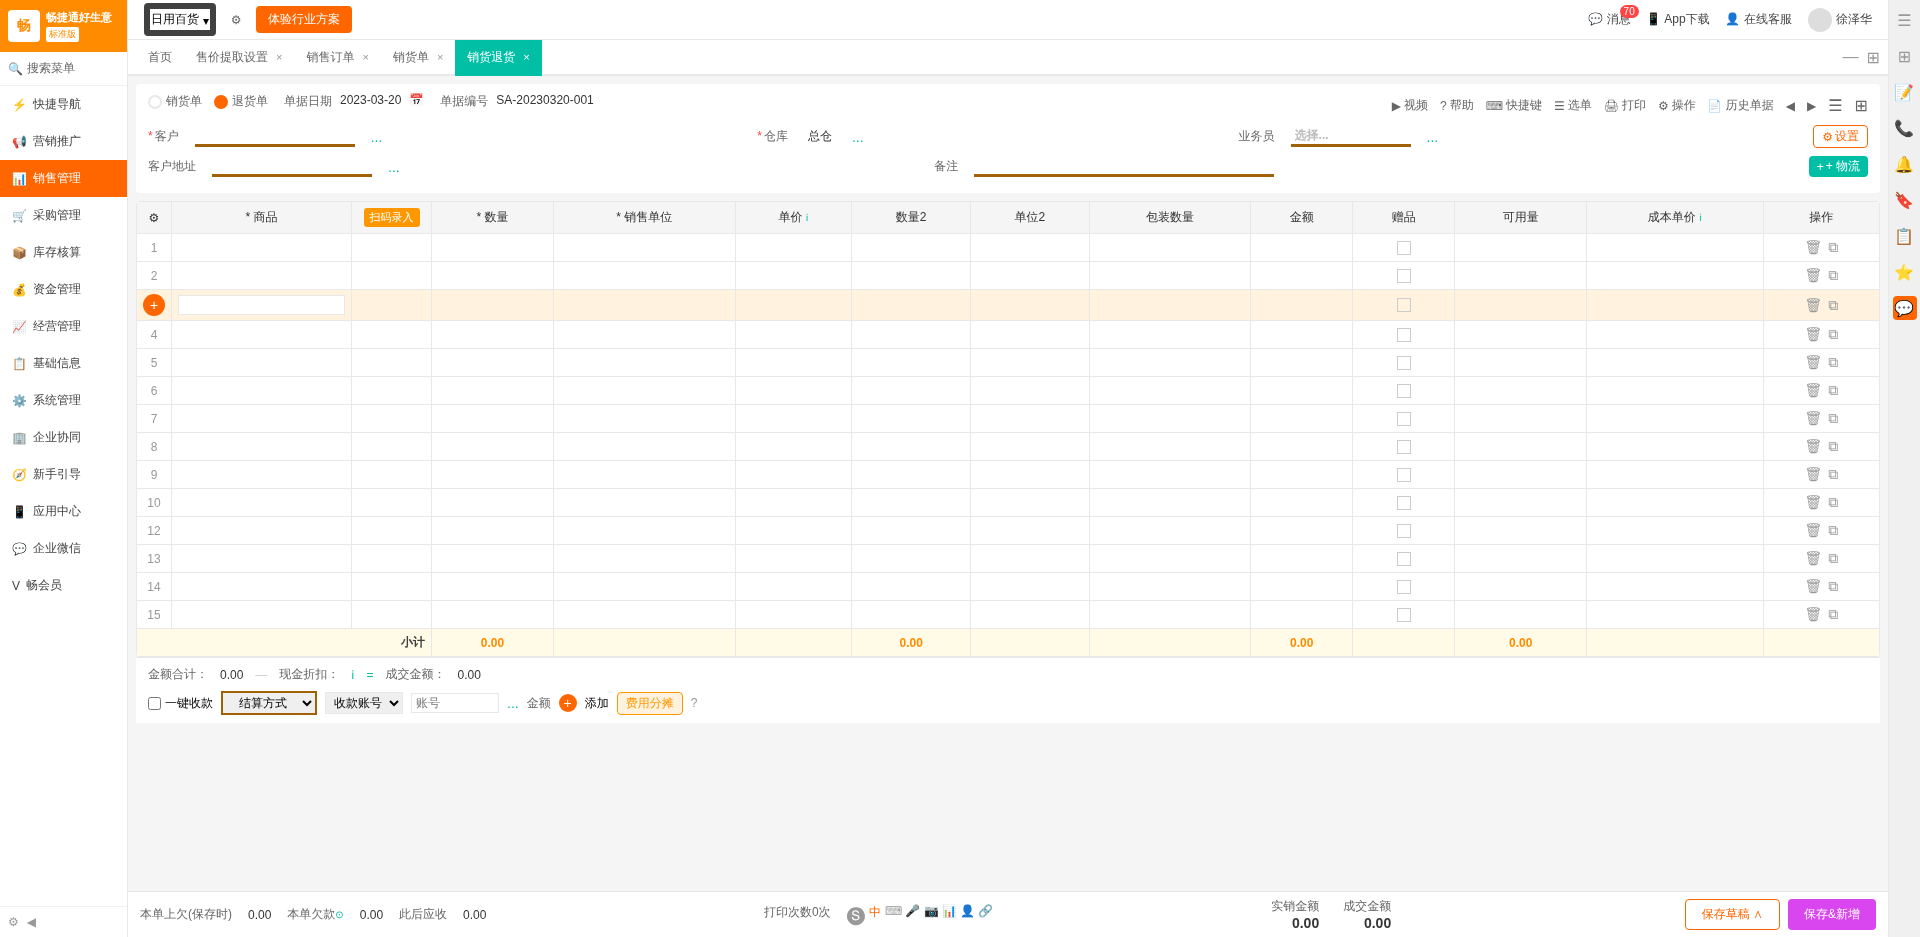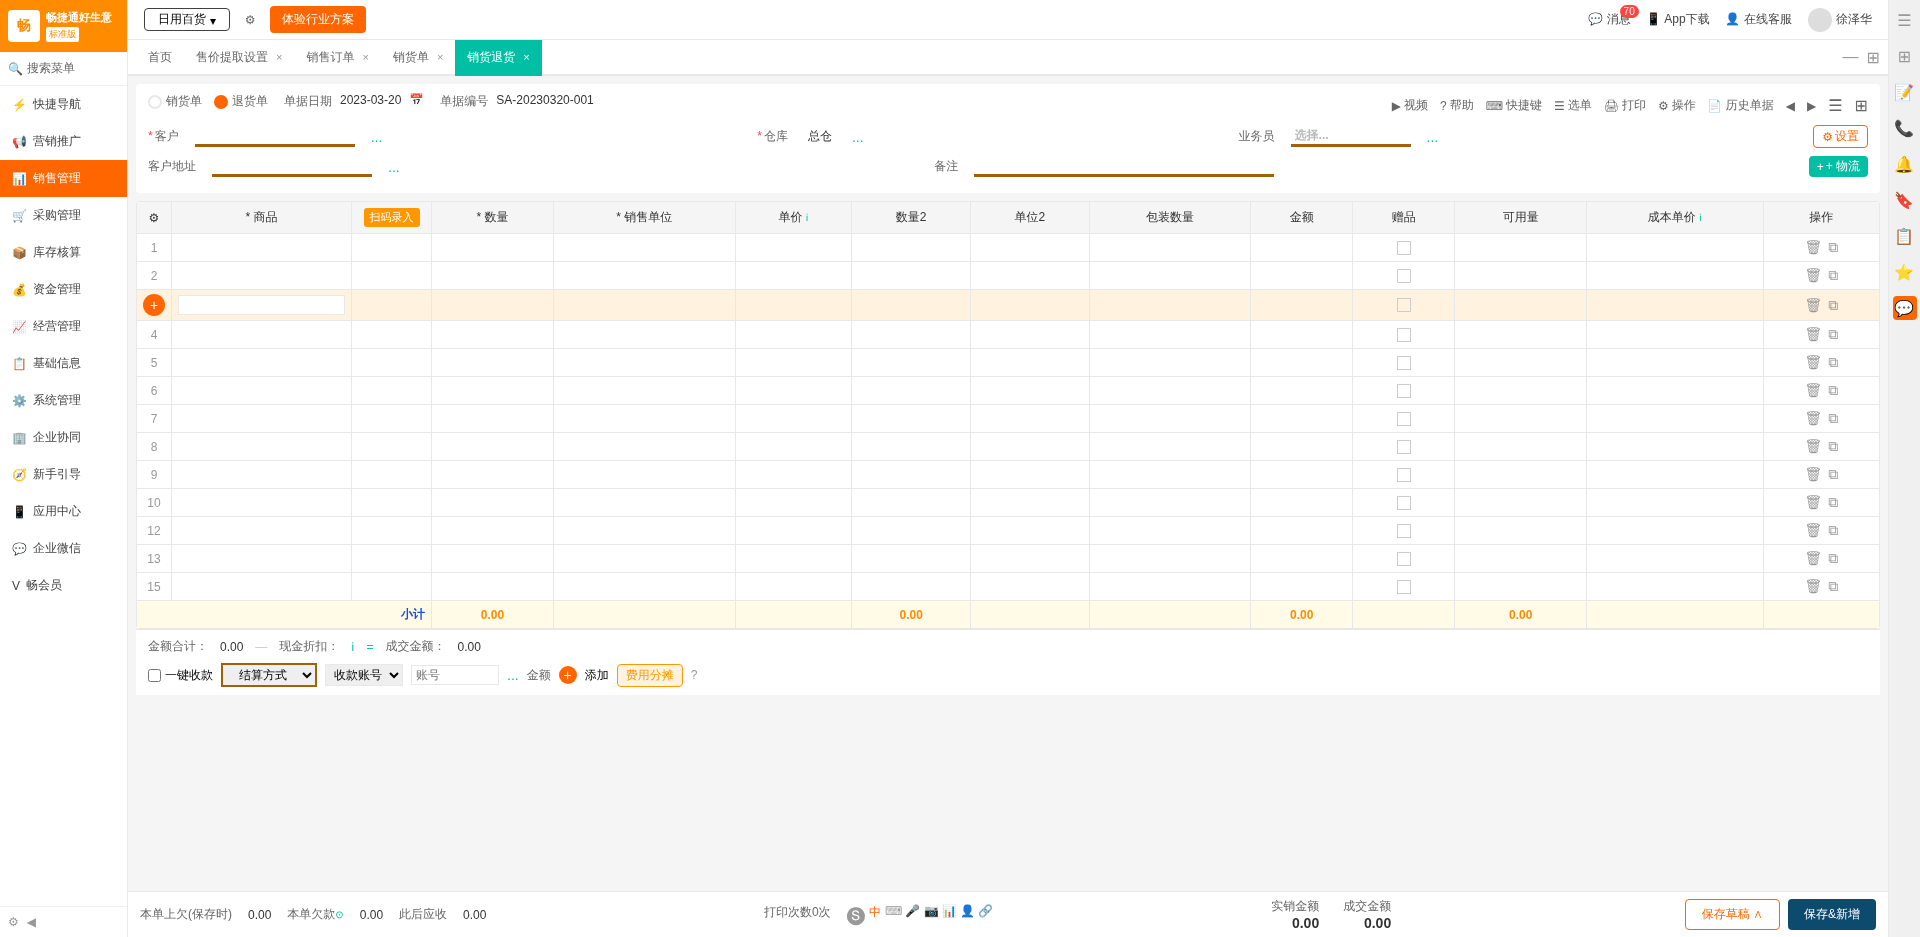--- a/index.html
+++ b/index.html
@@ -15,21 +15,21 @@
     .sidebar-item { padding: 10px 12px; display: flex; align-items: center; gap: 6px; cursor: pointer; color: #444; font-size: 12px; }
     .sidebar-item.active { background: #ff6600; color: #fff; }
     .sidebar-bottom { margin-top: auto; padding: 8px; display: flex; gap: 8px; border-top: 1px solid #f0f0f0; }
 
     
     .main { flex: 1; display: flex; flex-direction: column; overflow: hidden; }
 
     
     .top-header { background: #fff; height: 40px; display: flex; align-items: center; justify-content: space-between; padding: 0 16px; border-bottom: 1px solid #e8e8e8; }
     .top-header-left { display: flex; align-items: center; gap: 8px; }
-    .daily-selector { display: flex; align-items: flex-end; gap: 4px; border: 1px solid #404040; border-radius: 4px; padding: 2px 13px; cursor: pointer; }
+    .daily-selector { display: flex; align-items: flex-end; gap: 4px; border: 6px solid #404040; border-radius: 4px; padding: 2px 1px; cursor: pointer; }
     .settings-icon-btn { cursor: pointer; color: #666; width: 24px; height: 24px; display: flex; align-items: center; justify-content: center; }
     .try-btn { background: #ff6600; color: #fff; border: none; border-radius: 4px; padding: 5px 12px; cursor: pointer; font-size: 12px; }
     .top-header-right { display: flex; align-items: center; gap: 16px; color: #444; font-size: 12px; }
     .msg-badge { position: relative; }
     .badge { background: #ff4444; color: #fff; border-radius: 8px; padding: 1px 4px; font-size: 10px; position: absolute; top: -6px; right: -8px; }
     .user-avatar { width: 24px; height: 24px; background: #ddd; border-radius: 50%; }
 
     
     .tab-bar { background: #fff; display: flex; align-items: center; border-bottom: 2px solid #e8e8e8; padding: 0 8px; height: 36px; }
     .tab { padding: 0 12px; height: 36px; display: flex; align-items: center; gap: 4px; cursor: pointer; color: #666; font-size: 12px; border-bottom: 2px solid transparent; margin-bottom: -2px; }
@@ -83,21 +83,21 @@
     .payment-row { display: flex; align-items: center; gap: 8px; }
     .fee-btn { background: #fff3e0; border: 1px solid #ff9800; color: #ff9800; border-radius: 4px; padding: 2px 8px; cursor: pointer; font-size: 12px; }
     .add-btn-orange { background: #ff6600; border: none; color: #fff; border-radius: 50%; width: 18px; height: 18px; cursor: pointer; font-size: 14px; display: inline-flex; align-items: center; justify-content: center; }
 
     
     .footer { background: #fff; padding: 6px 12px; border-top: 1px solid #e8e8e8; display: flex; align-items: center; justify-content: space-between; }
     .footer-left { display: flex; align-items: center; gap: 16px; color: #666; font-size: 12px; }
     .footer-center { display: flex; gap: 4px; }
     .footer-right { display: flex; gap: 8px; }
     .save-draft-btn { background: #fff; border: 1px solid #ff6600; color: #ff6600; border-radius: 4px; padding: 6px 16px; cursor: pointer; font-size: 12px; }
-    .save-new-btn { background: #0c4a6e; border: none; color: #fff; border-radius: 4px; padding: 6px 16px; cursor: pointer; font-size: 12px; }
+    .save-new-btn { background: #d946ef; border: none; color: #fff; border-radius: 4px; padding: 6px 16px; cursor: pointer; font-size: 12px; }
 
     
     .right-sidebar { width: 32px; background: #f0f0f0; display: flex; flex-direction: column; align-items: center; padding: 8px 0; gap: 12px; border-left: 1px solid #e8e8e8; }
     .right-icon { width: 24px; height: 24px; display: flex; align-items: center; justify-content: center; color: #999; cursor: pointer; font-size: 16px; }
 
     .form-header { display: flex; align-items: center; justify-content: space-between; margin-bottom: 6px; }
     .set-btn { display: flex; align-items: center; gap: 2px; color: #ff6600; cursor: pointer; border: 1px solid #ff6600; border-radius: 4px; padding: 2px 8px; font-size: 12px; }
     .logistics-btn { display: flex; align-items: center; gap: 2px; color: #fff; background: #00bfa5; cursor: pointer; border-radius: 4px; padding: 2px 8px; font-size: 12px; border: none; }
   </style>
 </head>
@@ -651,20 +651,45 @@
       <td></td>
       <td></td>
       <td>
         <div class="action-btns">
           <span class="action-btn">🗑</span>
           <span class="action-btn">⧉</span>
         </div>
       </td>
     </tr>
             <tr>
+      <td class="row-num">14</td>
+      <td></td>
+      <td></td>
+      <td></td>
+      <td></td>
+      <td></td>
+      <td></td>
+      <td></td>
+      <td></td>
+      <td></td>
+      <td>
+        <div class="checkbox-cell">
+                  <span class="cb"></span>
+                </div>
+      </td>
+      <td></td>
+      <td></td>
+      <td>
+        <div class="action-btns">
+          <span class="action-btn">🗑</span>
+          <span class="action-btn">⧉</span>
+        </div>
+      </td>
+    </tr>
+            <tr>
       <td class="row-num">15</td>
       <td></td>
       <td></td>
       <td></td>
       <td></td>
       <td></td>
       <td></td>
       <td></td>
       <td></td>
       <td></td>
@@ -676,21 +701,21 @@
       <td></td>
       <td></td>
       <td>
         <div class="action-btns">
           <span class="action-btn">🗑</span>
           <span class="action-btn">⧉</span>
         </div>
       </td>
     </tr>
             <tr class="summary-row">
-    <td colspan="3" style="text-align:right;font-weight:bold;color:#1d4ed8">小计</td>
+    <td colspan="3" style="text-align:right;font-weight:bold;color:#404040">小计</td>
     <td>0.00</td>
     <td></td>
     <td></td>
     <td>0.00</td>
     <td></td>
     <td></td>
     <td>0.00</td>
     <td></td>
     <td>0.00</td>
     <td></td>

